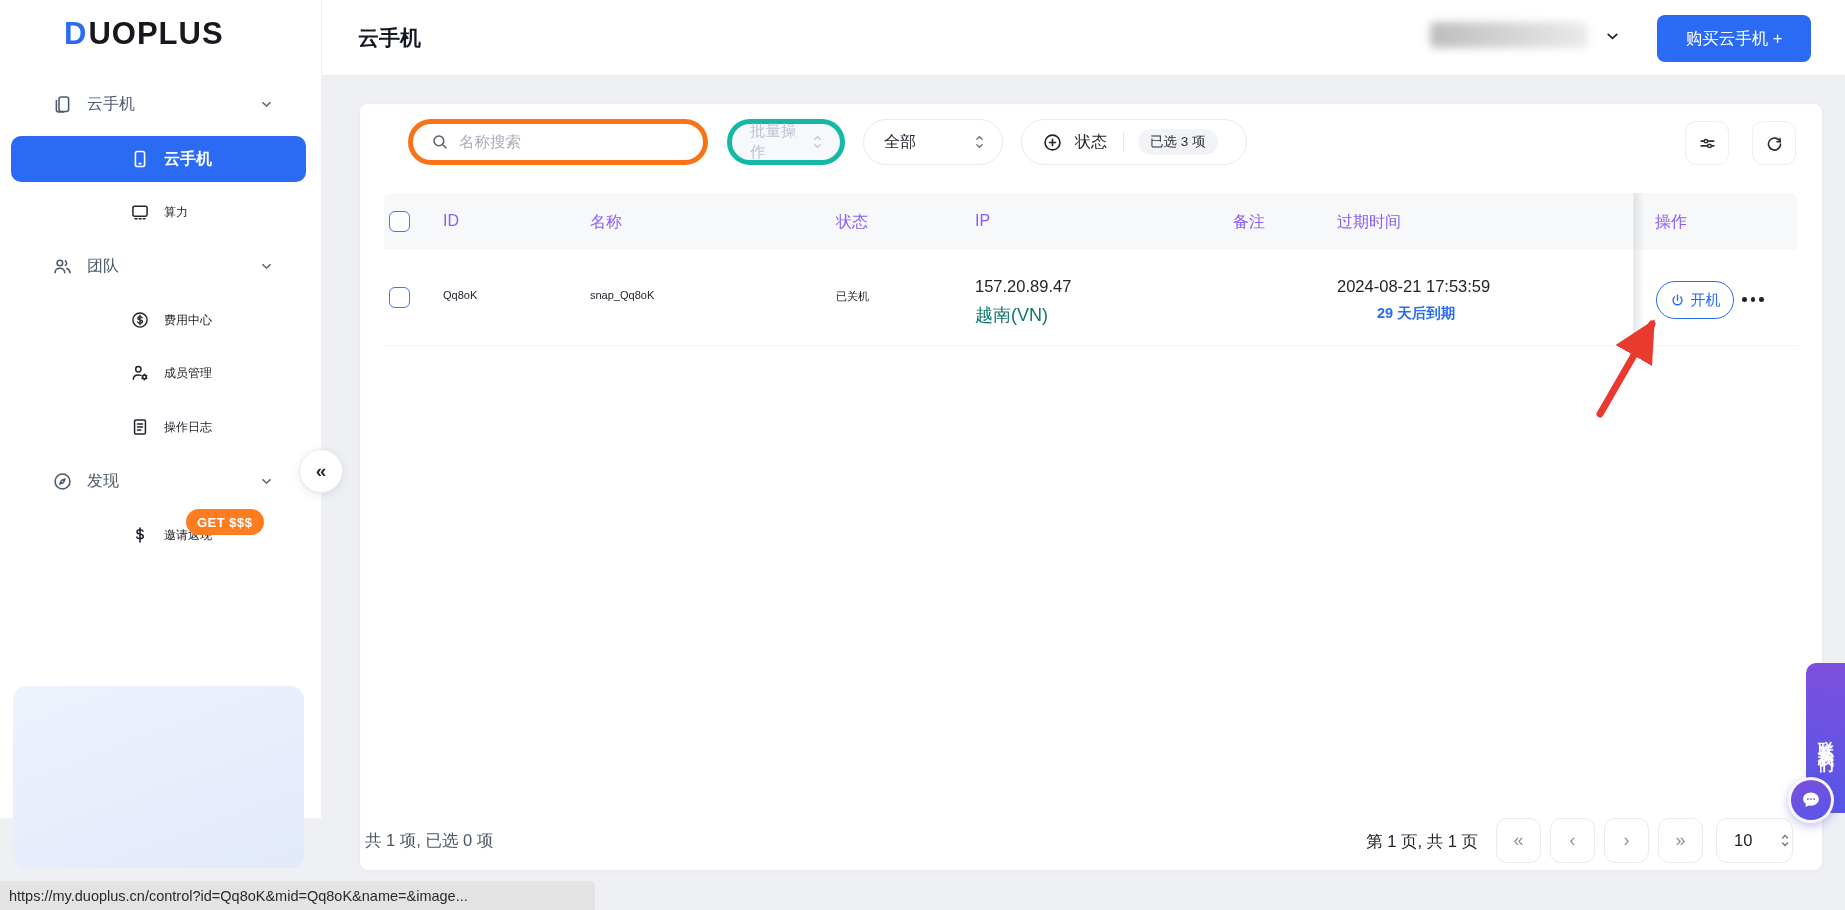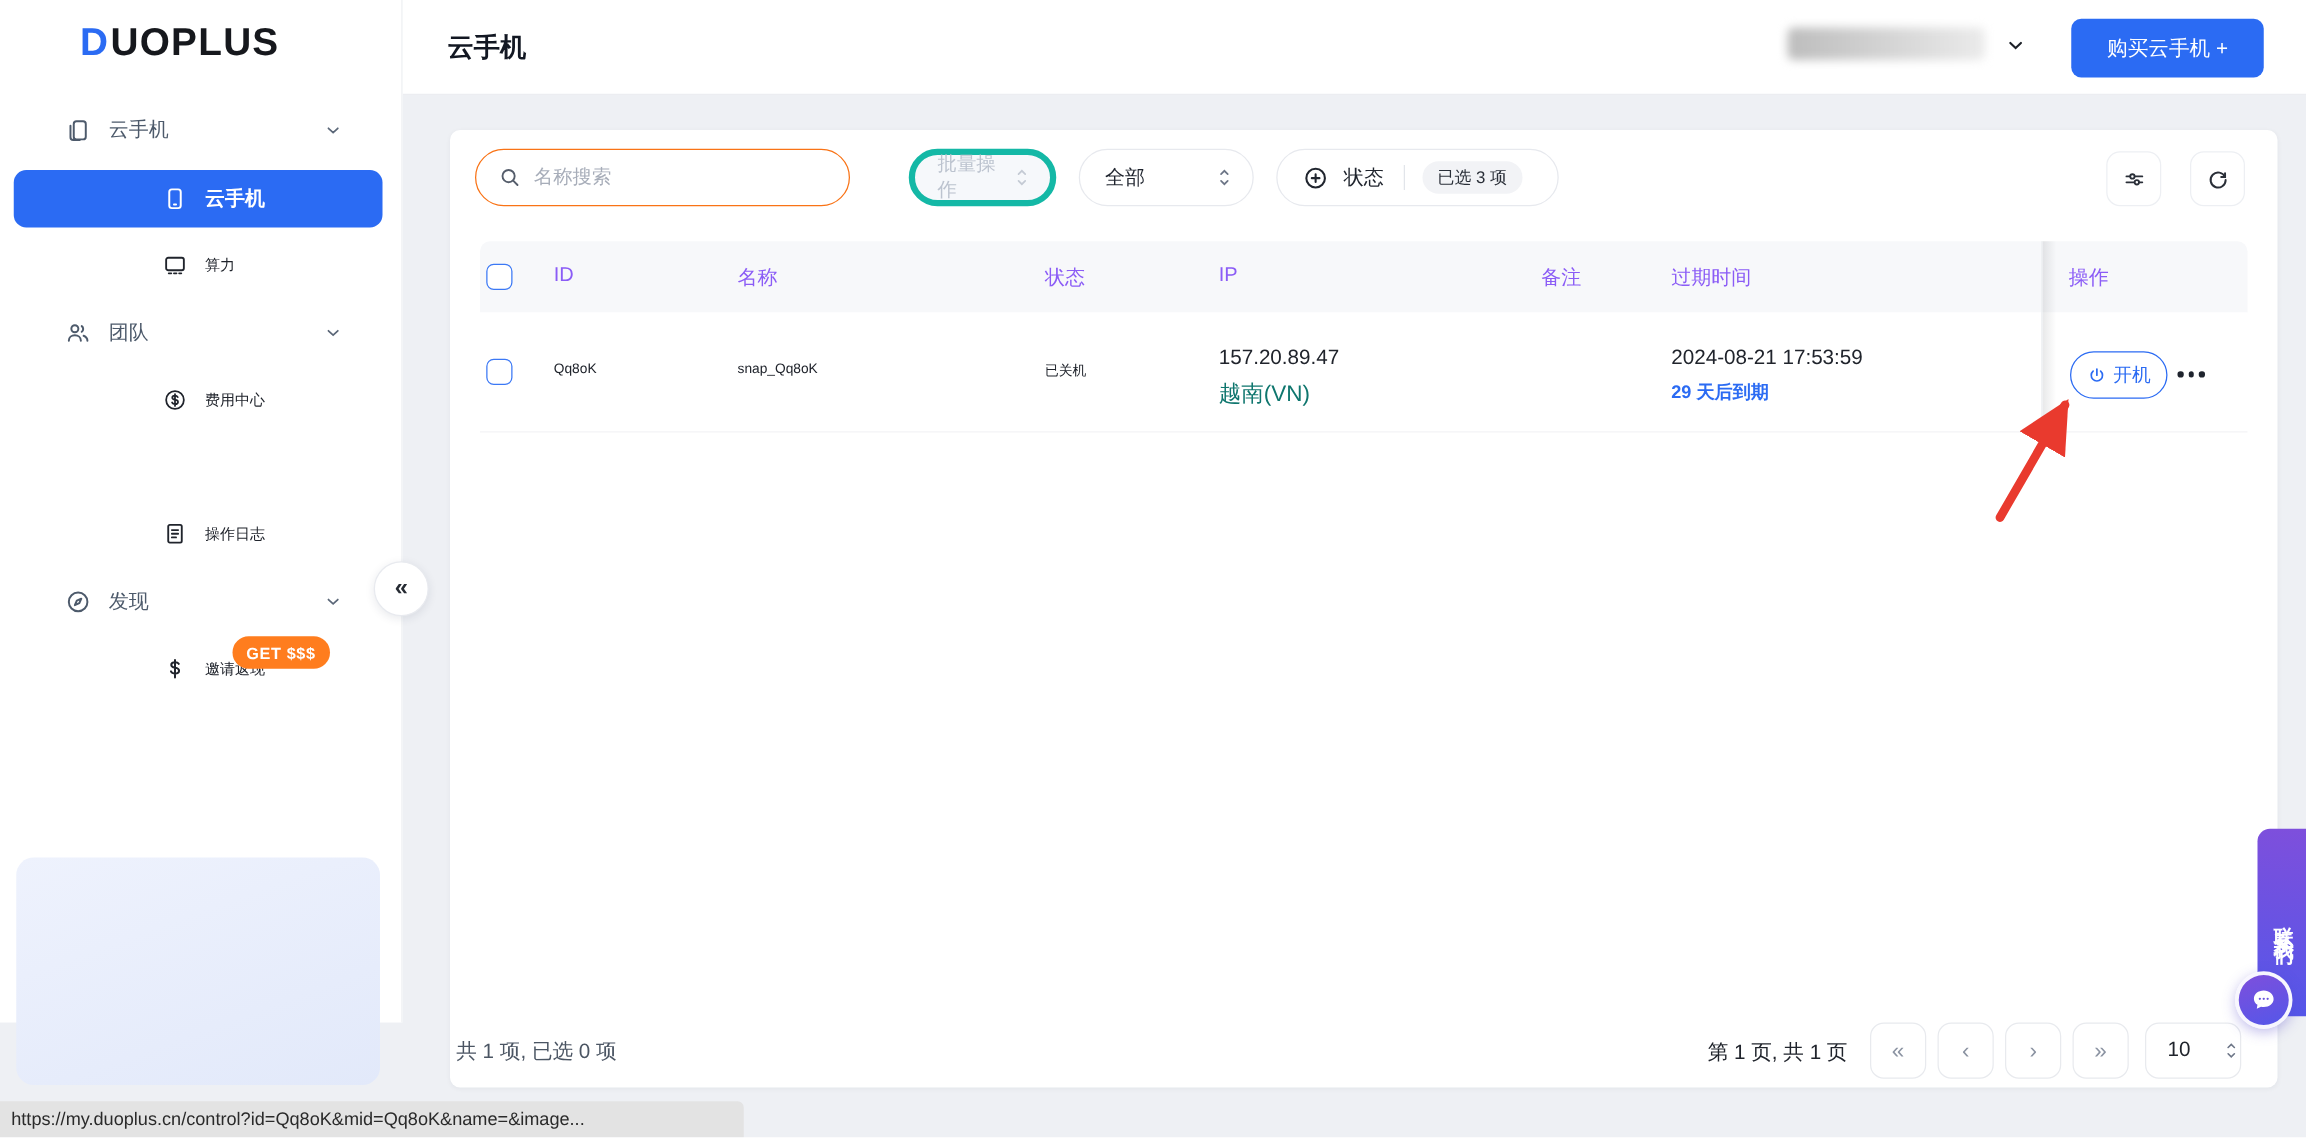--- a/index.html
+++ b/index.html
@@ -28,21 +28,21 @@
   .header { position:absolute; left:322px; top:0; width:1523px; height:76px; background:#fff; border-bottom:1px solid #ecedf1; z-index:4; }
   .page-title { position:absolute; left:36px; top:24px; font-size:21px; font-weight:700; color:#121722; }
   .acct-blur { position:absolute; left:1108px; top:22px; width:158px; height:26px; border-radius:5px; background:linear-gradient(90deg,#bdbdbd,#d6d6d6 55%,#ebebeb); filter:blur(4px); }
   .acct-chev { position:absolute; left:1282px; top:28px; color:#1d2129; display:flex; cursor:pointer; }
   .buy-btn { position:absolute; left:1335px; top:15px; width:154px; height:47px; border-radius:8px; background:var(--primary,#2b6bf3); color:#fff; font-size:16.5px; display:flex; align-items:center; justify-content:center; cursor:pointer; }
 
   
   .card { position:absolute; left:360px; top:104px; width:1462px; height:766px; background:#fff; border-radius:8px; box-shadow:0 1px 4px rgba(20,30,60,.05); }
 
   
-  .search-box { position:absolute; left:380px; top:119px; width:300px; height:46px; border:1px solid #f97316; border-radius:23px; background:#fff; display:flex; align-items:center; }
+  .search-box { position:absolute; left:408px; top:119px; width:300px; height:46px; border:5px solid #f97316; border-radius:23px; background:#fff; display:flex; align-items:center; }
   .search-box .ic { margin-left:18px; color:#555d6b; display:flex; }
   .search-box input { border:0; outline:none; background:transparent; margin-left:10px; width:230px; font-size:15.5px; color:#20242c; font-family:inherit; }
   .search-box input::placeholder { color:#a7adb9; }
   .sel { position:absolute; top:119px; height:46px; border-radius:23px; display:flex; align-items:center; cursor:pointer; }
   .sel-batch { left:727px; width:118px; background:#f6f8fb; border:5px solid #14b8a6; color:#bcc3cf; font-size:15.5px; padding:0 16px 0 18px; justify-content:space-between; }
   .sel-scope { left:863px; width:140px; background:#fff; border:1px solid #e7e9ee; color:#1f242e; font-size:16px; padding:0 16px 0 20px; justify-content:space-between; }
   .chip-status { position:absolute; left:1021px; top:119px; width:226px; height:46px; border:1px solid #e7e9ee; border-radius:23px; background:#fff; display:flex; align-items:center; cursor:pointer; }
   .chip-status .ic { margin-left:20px; display:flex; color:#20252e; }
   .chip-status .lab { margin-left:12px; font-size:16px; color:#20252e; }
   .chip-status .sep { width:1px; height:20px; background:#e2e5ea; margin:0 14px 0 16px; }
@@ -53,21 +53,21 @@
   .thead { position:absolute; left:384px; top:193px; width:1414px; height:57px; background:#f7f8fa; border-radius:8px 8px 0 0; }
   .th { position:absolute; top:212px; font-size:16px; color:#8b5cf6; }
   .trow { position:absolute; left:384px; top:250px; width:1414px; height:96px; background:#fff; border-bottom:1px solid #f3f4f6; }
   .cell { position:absolute; font-size:11px; color:#20242c; }
   .cell-sub { position:absolute; font-size:18px; color:#0f766e;text-align:right; }
   .cb { position:absolute; width:21px; height:21px; border:1.5px solid #3b78f5; border-radius:6px; background:#fff; cursor:pointer; }
   .col-shadow { position:absolute; left:1633px; top:193px; width:12px; height:153px; background:linear-gradient(to right,rgba(29,33,41,.10),rgba(29,33,41,0)); border-left:1px solid #eceef1; pointer-events:none; }
   .power-btn { position:absolute; left:1656px; top:281px; width:78px; height:38px; border:1.3px solid var(--primary,#2b6bf3); border-radius:19px; background:#fff; color:var(--primary,#2b6bf3); font-size:15px; display:flex; align-items:center; justify-content:center; gap:6px; cursor:pointer; }
   .more-btn { position:absolute; left:1742px; top:297px; display:flex; gap:4px; cursor:pointer; }
   .more-btn i { width:4.5px; height:4.5px; border-radius:50%; background:#1f242e; }
-  .expire-note { position:absolute; font-size:14.5px; font-weight:700; color:var(--primary,#2b6bf3); }
+  .expire-note { position:absolute; font-size:14.5px; font-weight:700; color:var(--primary,#2b6bf3);margin-left:40px; }
 
   
   .summary { position:absolute; left:365px; top:830px; font-size:16.5px; color:#4b5563; }
   .page-info { position:absolute; left:1330px; top:831px; width:148px; text-align:right; font-size:16.5px; color:#20242c; }
   .pg-btn { position:absolute; top:818px; width:45px; height:45px; border:1px solid #e8eaee; border-radius:11px; background:#fff; display:flex; align-items:center; justify-content:center; font-size:18px; color:#8b93a2; cursor:pointer; }
   .pg-size { position:absolute; left:1716px; top:818px; width:77px; height:45px; border:1px solid #e8eaee; border-radius:11px; background:#fff; display:flex; align-items:center; justify-content:space-between; padding:0 12px 0 17px; font-size:16.5px; color:#20242c; cursor:pointer;gap:27px; }
 
   
   .contact-tab { position:absolute; left:1806px; top:663px; width:39px; height:150px; border-radius:10px 0 0 10px; background:linear-gradient(185deg,var(--purple1,#7e4fdc),var(--purple2,#5457e9)); color:#fff; font-size:16px; font-weight:700; writing-mode:vertical-rl; text-orientation:upright; letter-spacing:5px; display:flex; align-items:center; justify-content:center; cursor:pointer; z-index:6; }
   .chat-fab { position:absolute; left:1788px; top:777px; width:46px; height:46px; border-radius:50%; background:linear-gradient(160deg,var(--purple1,#7e4fdc),var(--purple2,#5457e9)); border:3px solid rgba(255,255,255,.95); box-shadow:0 3px 10px rgba(80,70,200,.35); display:flex; align-items:center; justify-content:center; cursor:pointer; z-index:7; }
@@ -144,20 +144,31 @@
     <div class="nav-item" style="top:298px">
       <span class="ic">
         <svg class="i" width="20" height="20" viewBox="0 0 24 24" fill="none" stroke="currentColor" stroke-width="1.7" stroke-linecap="round">
             <circle cx="12" cy="12" r="8.5"></circle>
             <path d="M14.6 9.3c-.5-.9-1.4-1.4-2.6-1.4-1.5 0-2.6.8-2.6 1.9s1 1.6 2.6 1.9c1.7.3 2.9 1 2.9 2.2 0 1.3-1.2 2.1-2.9 2.1-1.3 0-2.3-.6-2.8-1.6M12 6.3v11.4"></path>
           </svg>
       </span>
       <span>费用中心</span>
     </div>
 
+    <div class="nav-item" style="top:351px">
+      <span class="ic">
+        <svg class="i" width="20" height="20" viewBox="0 0 24 24" fill="none" stroke="currentColor" stroke-width="1.8" stroke-linecap="round">
+            <circle cx="10" cy="7.5" r="3.2"></circle>
+            <path d="M4 19.5c0-3.2 2.6-5.2 6-5.2 1 0 1.9.2 2.7.5"></path>
+            <circle cx="17.3" cy="16.8" r="2.3"></circle>
+            <path d="M17.3 13.6v1M17.3 19v1M20.1 15.2l-.9.5M15.3 17.9l-.9.5M14.5 15.2l.9.5M19.2 17.9l.9.5"></path>
+          </svg>
+      </span>
+      <span>成员管理</span>
+    </div>
 
     <div class="nav-item" style="top:405px">
       <span class="ic">
         <svg class="i" width="20" height="20" viewBox="0 0 24 24" fill="none" stroke="currentColor" stroke-width="1.8" stroke-linecap="round">
             <rect x="5.5" y="3.5" width="13" height="17" rx="1.5"></rect>
             <path d="M9 8.5h6M9 12h6M9 15.5h4"></path>
           </svg>
       </span>
       <span>操作日志</span>
     </div>

